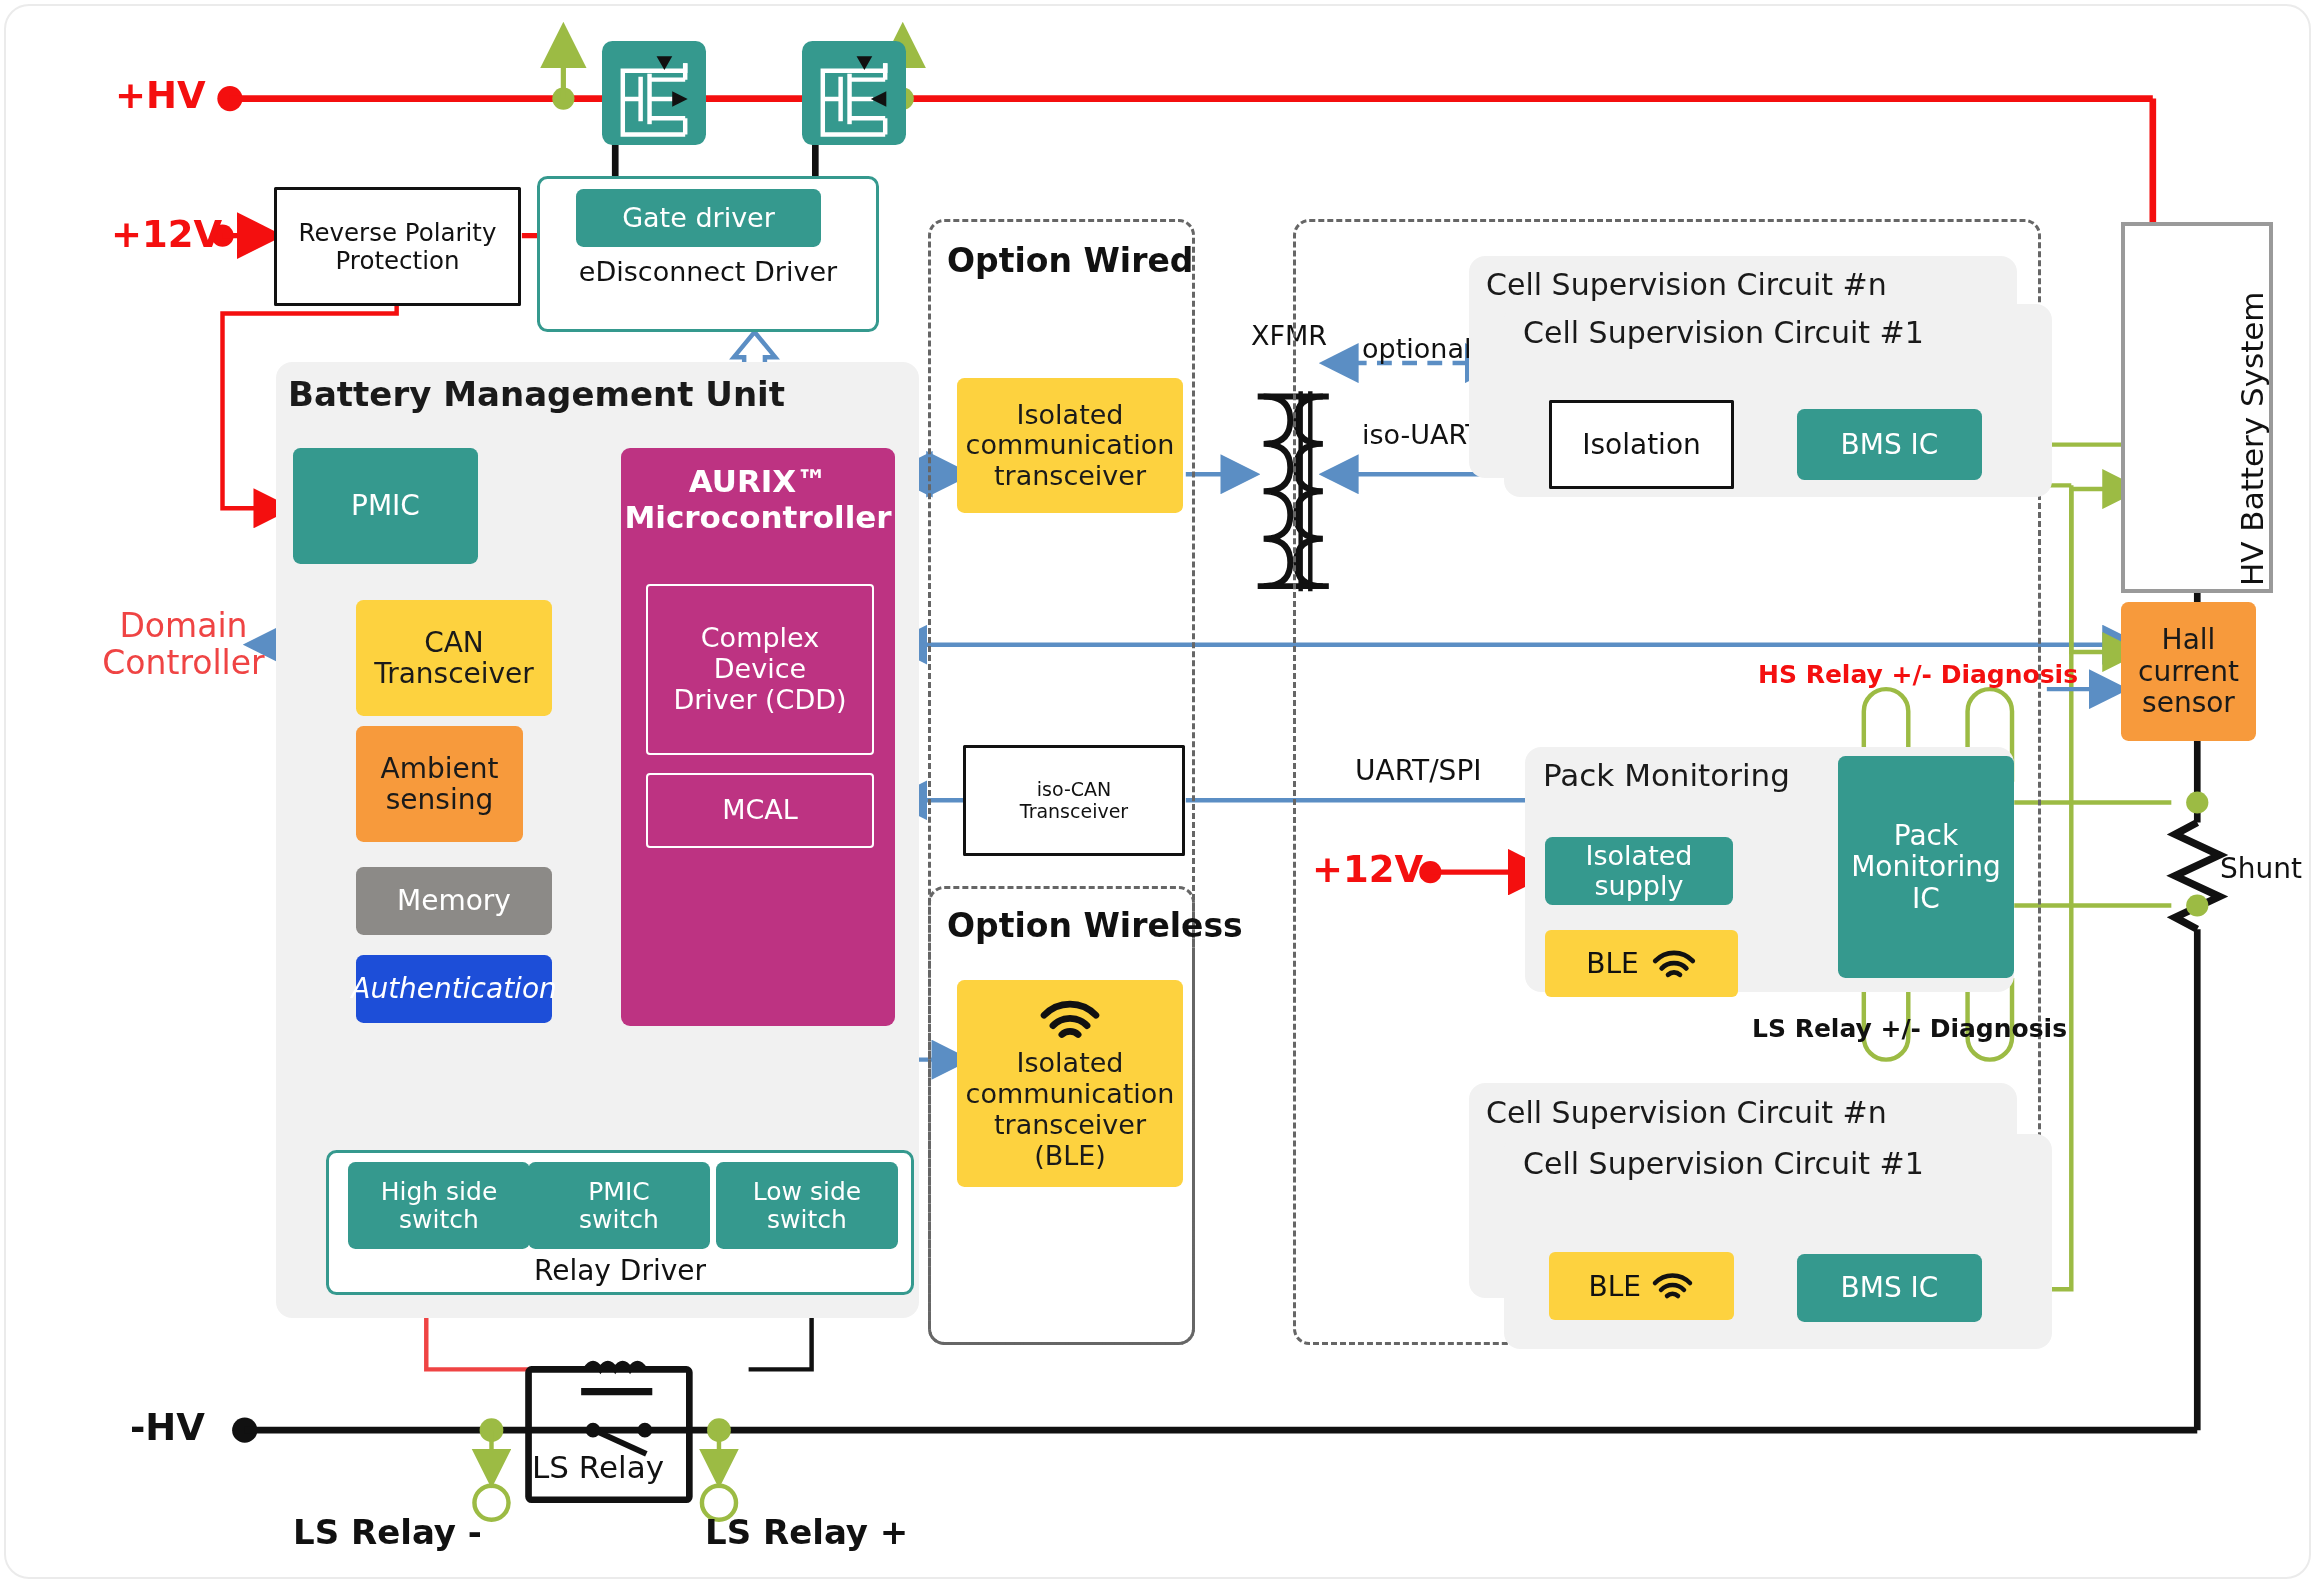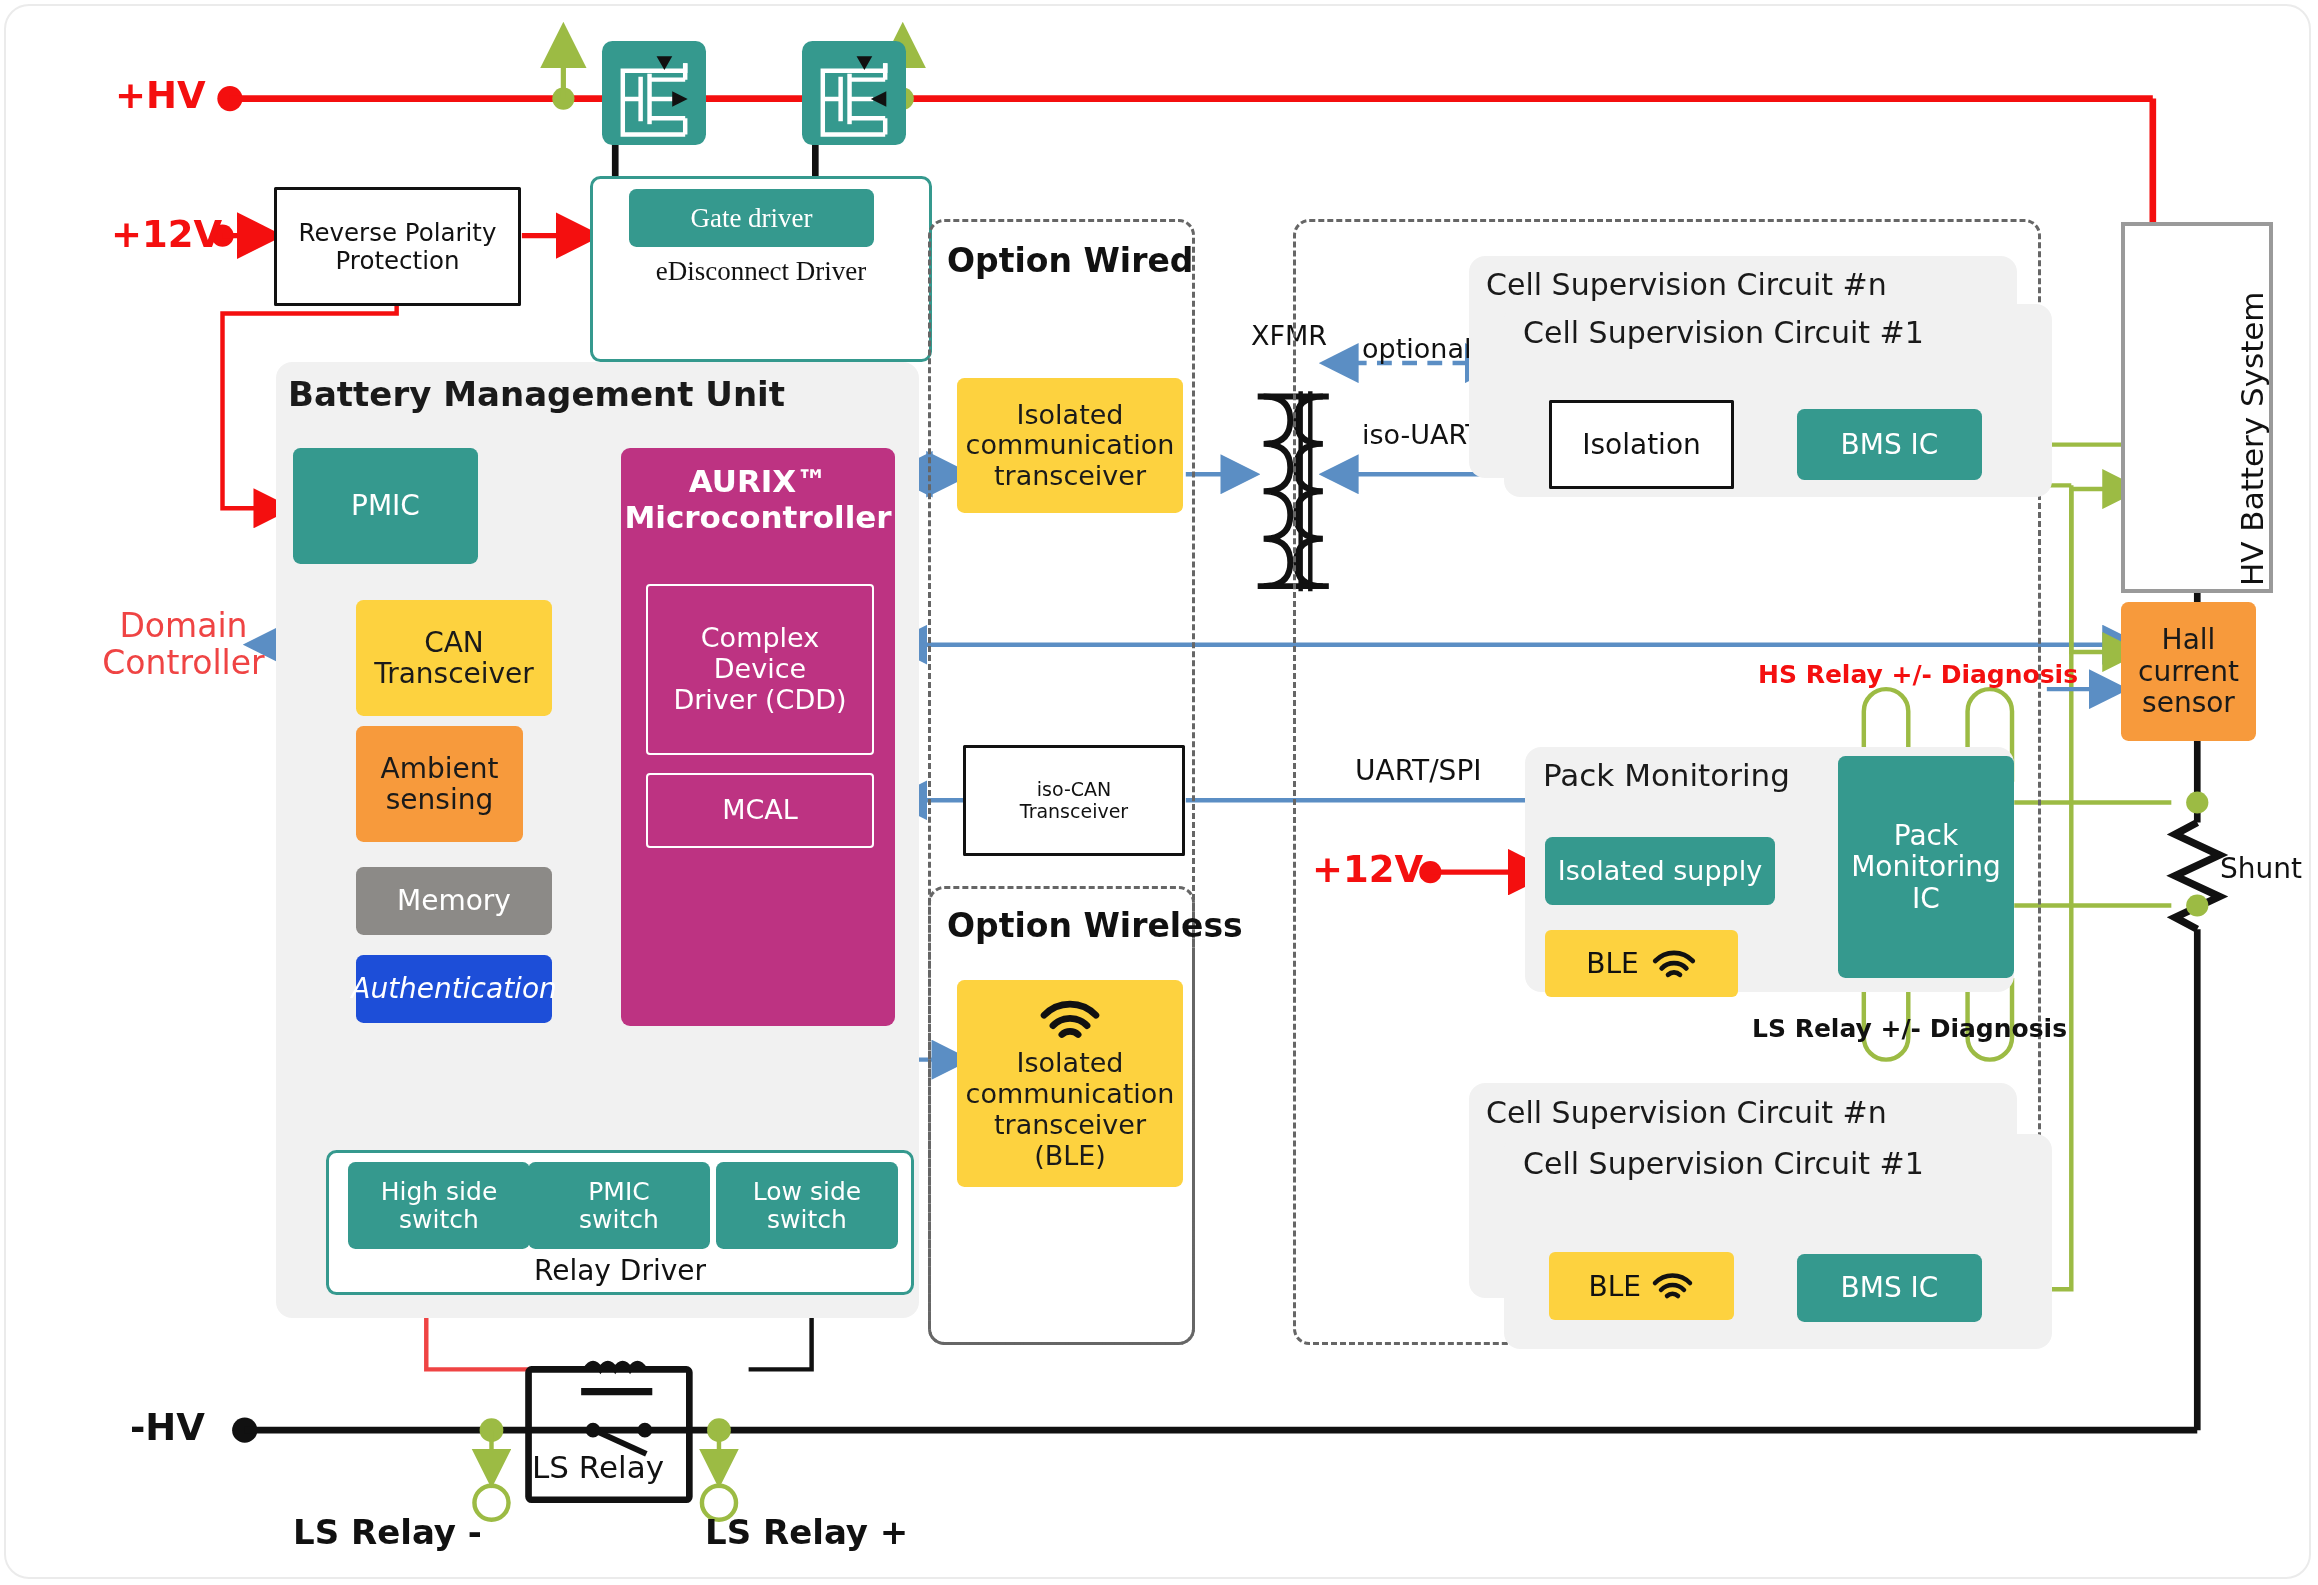--- a/index.html
+++ b/index.html
@@ -257,21 +257,21 @@
        <path d="M64,52 H112 M64,78 H96 M64,104 H112"></path>
        <path d="M112,30 V52 M112,104 V126"></path>
        <path d="M28,78 V40 H112 V30"></path>
        <path d="M112,126 H28 V78"></path>
      </g>
      <path d="M112,70 L112,86 L96,78 Z" fill="#111" stroke="#111" stroke-width="3"></path>
      <path d="M76,22 L92,22 L84,36 Z" fill="#111" stroke="#111" stroke-width="3"></path>
    </svg>
  </div>
 
- <div class="abs edisc" style="left:590px;top:176px;width:342px;height:186px;font-family:Liberation Serif, serif;">
+ <div class="abs edisc" style="left:537px;top:176px;width:342px;height:156px;">
    <div class="blk teal" style="position:absolute;left:36px;top:10.4px;width:245px;height:58px;font-size:27px;">
      <span>Gate driver</span>
    </div>
    <div style="position:absolute;left:0;top:77px;width:100%;text-align:center;font-size:27px;color:#111;">eDisconnect Driver</div>
  </div>
 
  <div class="abs group" style="left:276px;top:362px;width:643px;height:956px;"></div>
  <div class="group-lbl" style="left:288px;top:374px;font-size:34px;font-weight:bold;">Battery Management Unit</div>
 
  <div class="abs blk teal" style="left:293px;top:448px;width:185px;height:116px;font-size:28px;">
@@ -376,21 +376,21 @@
  <div class="group-lbl" style="left:1523px;top:315px;font-size:30px;">Cell Supervision Circuit #1</div>
  <div class="abs whitebox blk" style="left:1549px;top:400px;width:185px;height:89px;font-size:28px;">
    <span>Isolation</span>
  </div>
  <div class="abs blk teal" style="left:1797px;top:409px;width:185px;height:71px;font-size:28px;">
    <span>BMS IC</span>
  </div>
 
  <div class="abs group" style="left:1525px;top:747px;width:489px;height:245px;"></div>
  <div class="group-lbl" style="left:1543px;top:757px;font-size:31px;">Pack Monitoring</div>
- <div class="abs blk teal" style="left:1545px;top:837px;width:230px;height:68px;font-size:27px;">
+ <div class="abs blk teal" style="left:1545px;top:837px;width:188px;height:68px;font-size:27px;">
    <span>Isolated supply</span>
  </div>
  <div class="abs yellow" style="left:1545px;top:930px;width:193px;height:67px;border-radius:6px;display:flex;align-items:center;justify-content:center;gap:12px;">
    <span style="font-size:28px;color:#111;">BLE</span>
    <span>
      <svg width="46" height="33" viewBox="0 0 86 58">
        <g fill="none" stroke="#111" stroke-width="9" stroke-linecap="round">
          <path d="M8,26 A48,48 0 0 1 78,26"></path>
          <path d="M20,40 A32,32 0 0 1 66,40"></path>
          <path d="M32,52 A16,16 0 0 1 54,52"></path>

